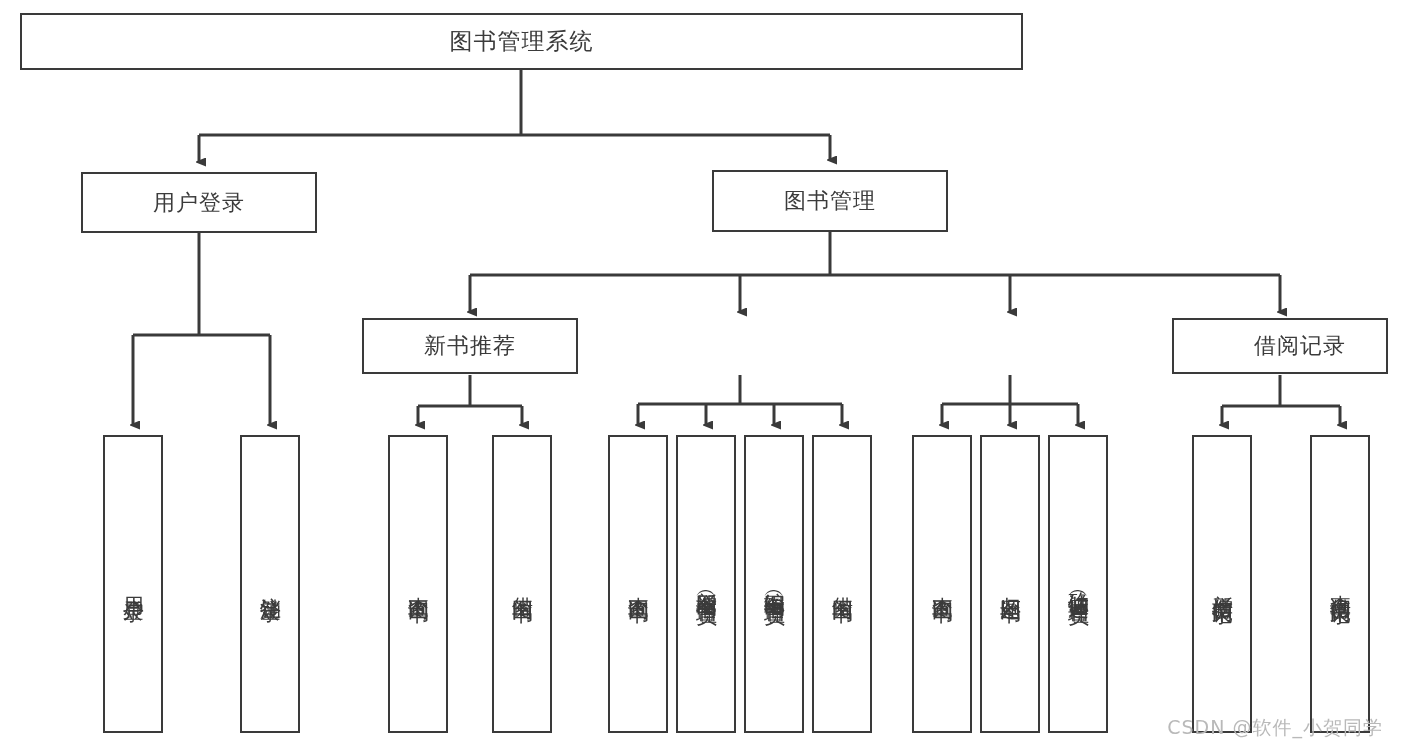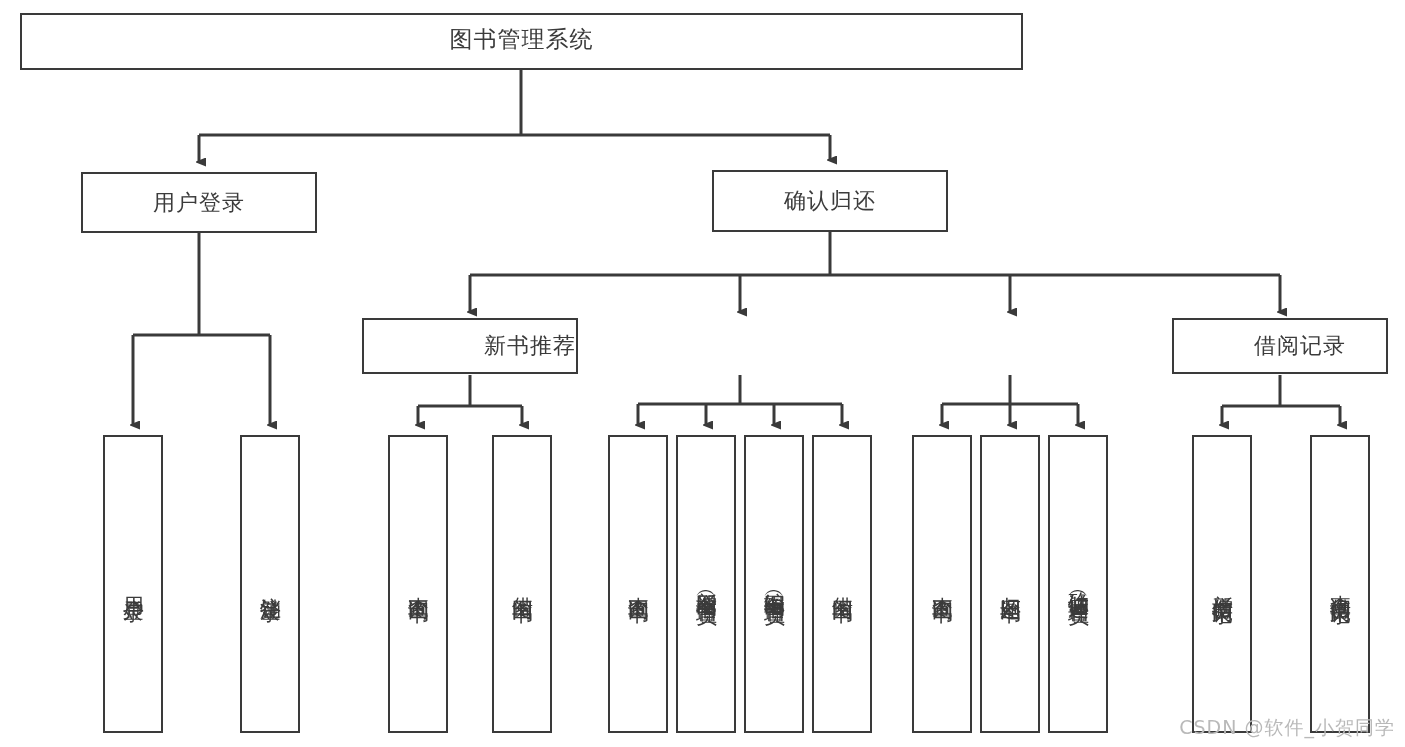--- a/index.html
+++ b/index.html
@@ -53,21 +53,21 @@
   #links {
     position: absolute;
     left: 0;
     top: 0;
     width: 1405px;
     height: 747px;
     pointer-events: none;
   }
   .watermark {
     position: absolute;
-    right: 10px;
+    right: 22px;
     bottom: 6px;
     font-size: 19px;
     color: #b9b9b9;
     letter-spacing: 1px;
     white-space: nowrap;
     margin-left: 40px;
   }
 </style>
 </head>
 <body>
@@ -119,33 +119,33 @@
       <path d="M1010,404 L1010,425" marker-end="url(#arrow)"></path>
       <path d="M1078,404 L1078,425" marker-end="url(#arrow)"></path>
 
       <path d="M1280,375 L1280,406"></path>
       <path d="M1222,406 L1340,406"></path>
       <path d="M1222,406 L1222,425" marker-end="url(#arrow)"></path>
       <path d="M1340,406 L1340,425" marker-end="url(#arrow)"></path>
     </g>
   </svg>
 
-  <div class="node root" style="left:20px; top:13px; width:1003px; height:57px;font-family:Liberation Mono, monospace;">
+  <div class="node root" style="left:20px; top:13px; width:1003px; height:57px;">
     <span class="label">图书管理系统</span>
   </div>
 
   <div class="node" style="left:81px; top:172px; width:236px; height:61px;">
     <span class="label">用户登录</span>
   </div>
 
   <div class="node" style="left:712px; top:170px; width:236px; height:62px;">
-    <span class="label">确认归还</span>
+    <span class="label">图书管理</span>
   </div>
 
-  <div class="node" style="left:362px; top:318px; width:216px; height:56px;justify-content:flex-end;">
+  <div class="node" style="left:362px; top:318px; width:216px; height:56px;">
     <span class="label">新书推荐</span>
   </div>
 
 
 
   <div class="node" style="left:1172px; top:318px; width:216px; height:56px;padding-left:40px;">
     <span class="label">借阅记录</span>
   </div>
 
   <div class="node vert" style="left:103px; top:435px; width:60px; height:298px;">

